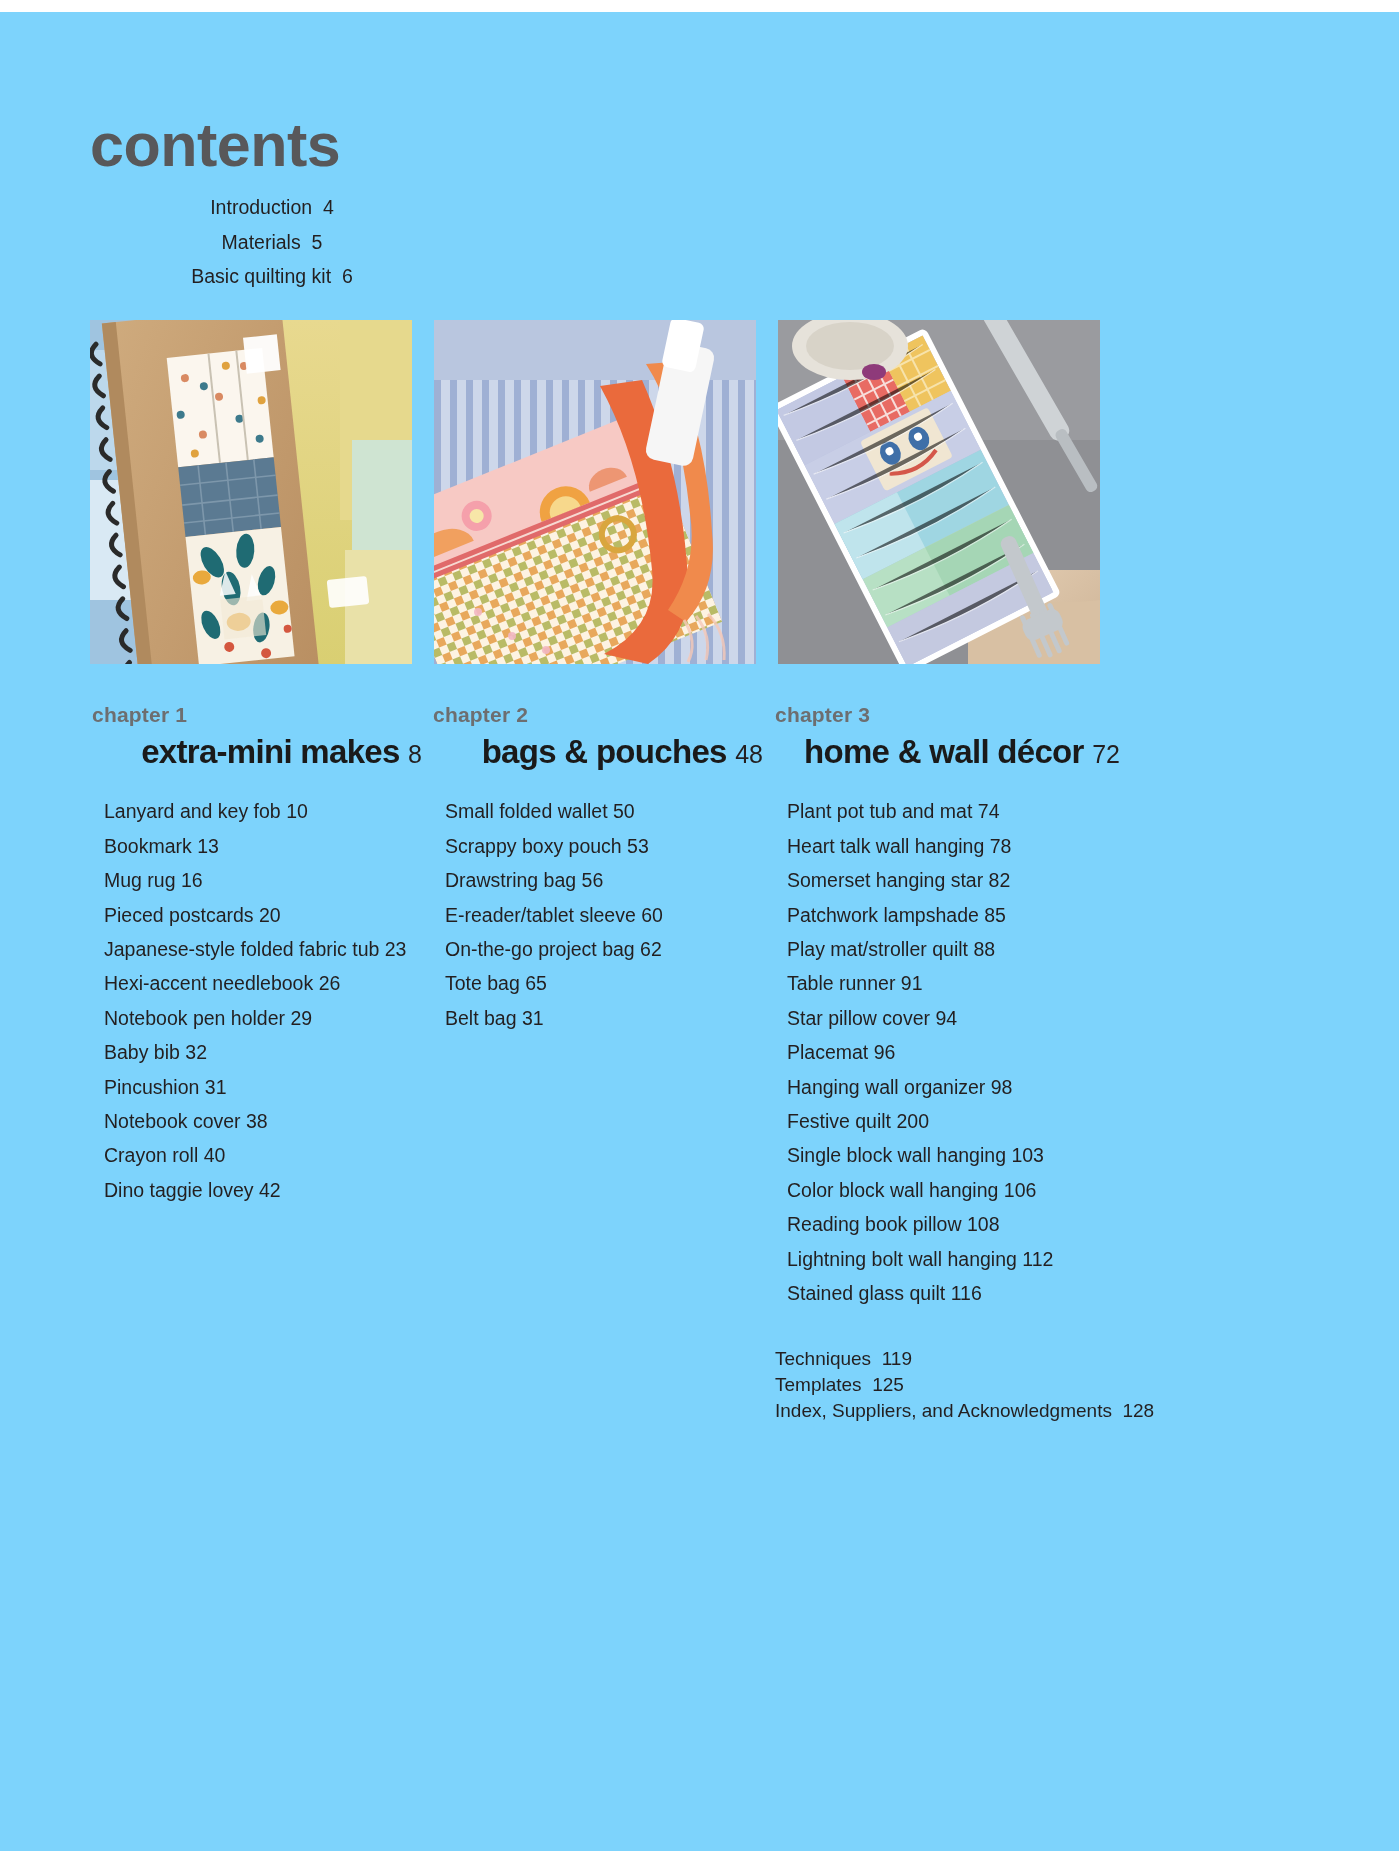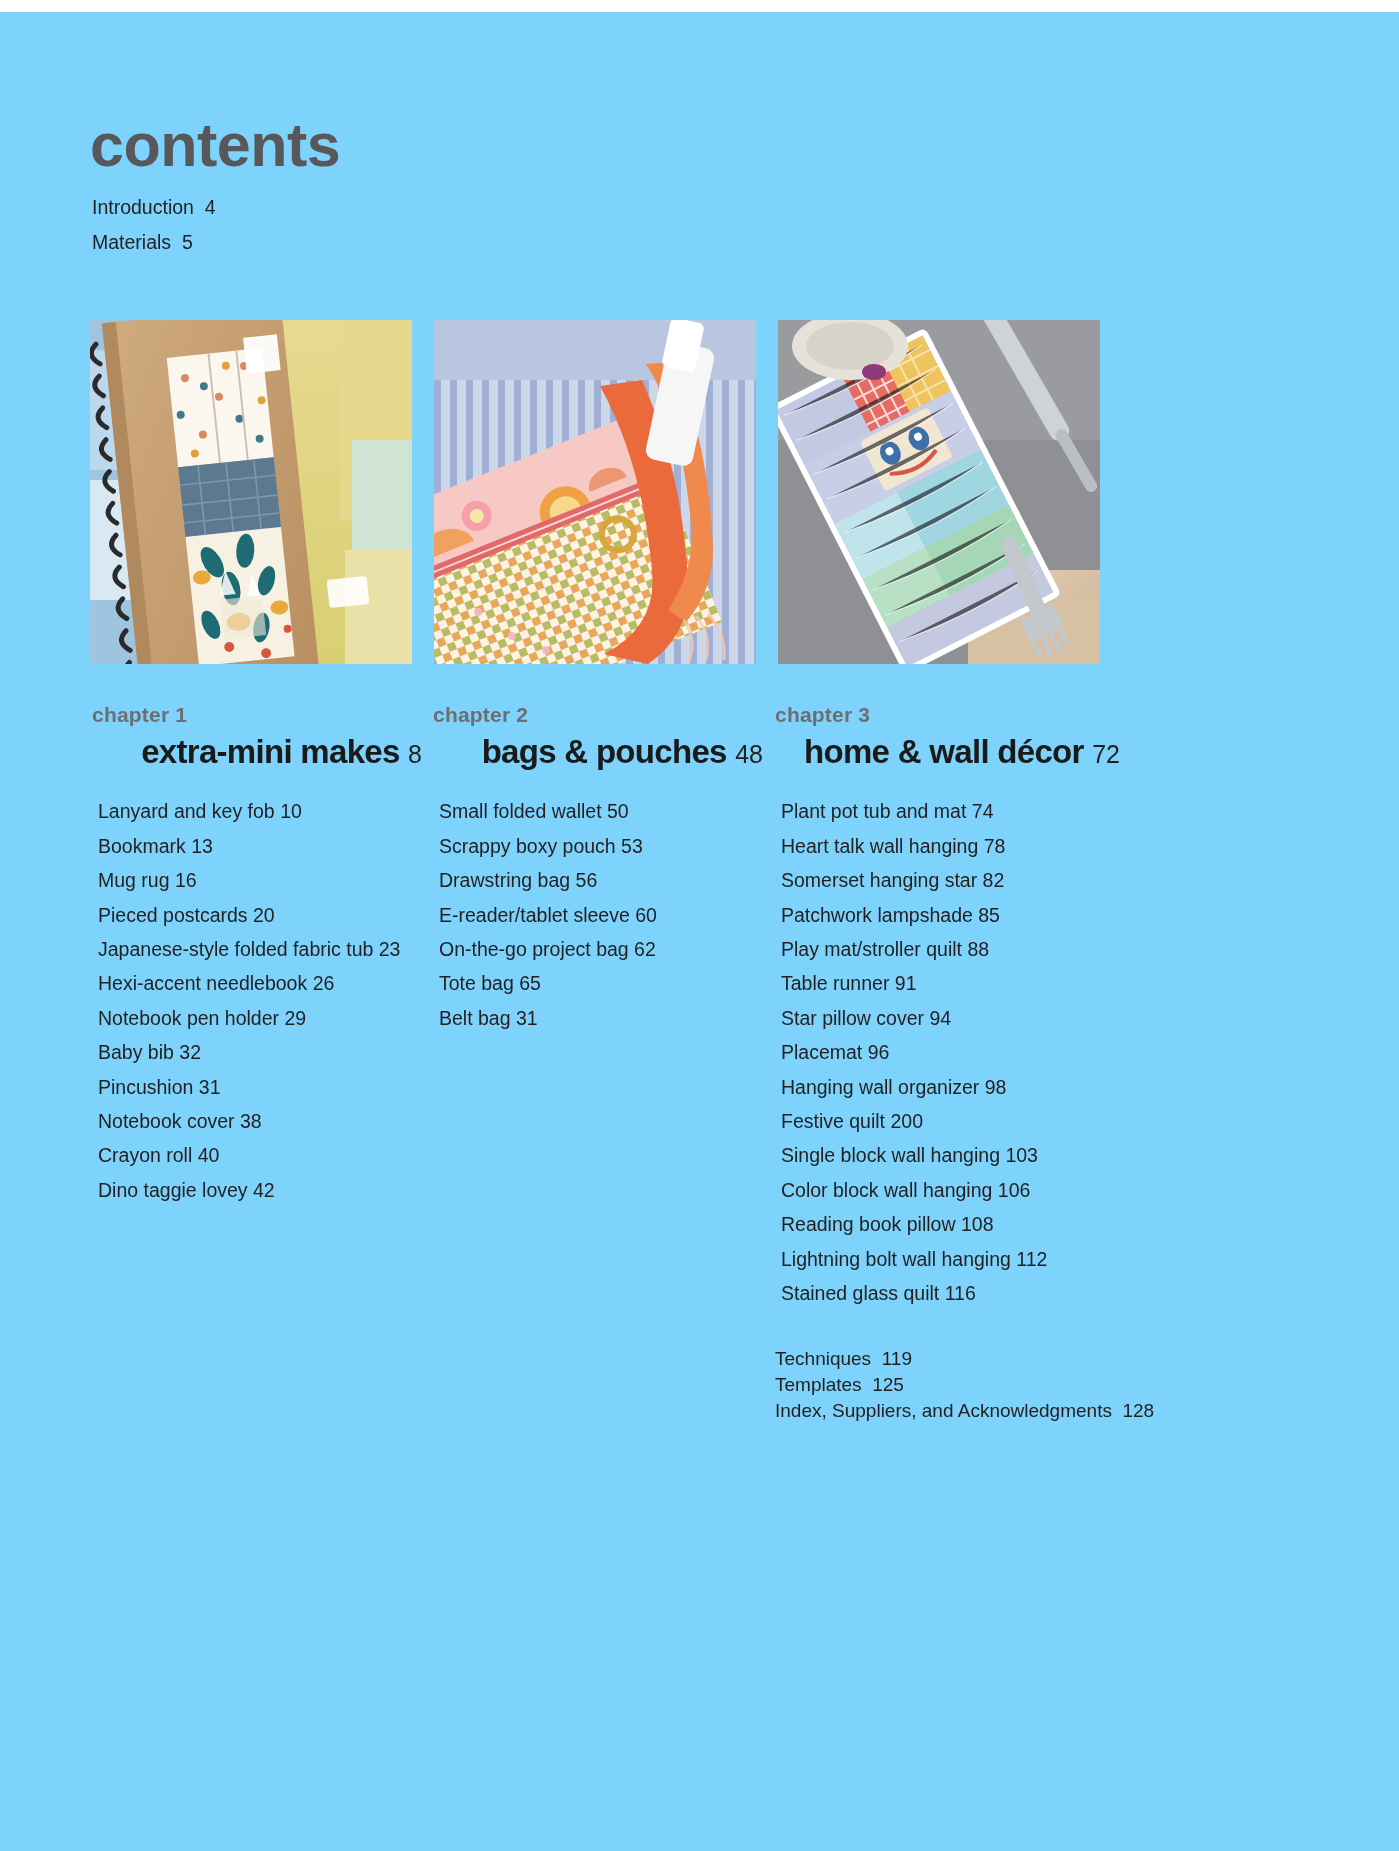--- a/index.html
+++ b/index.html
@@ -41,20 +41,21 @@
     position: absolute;
     left: 92px;
     top: 178px;
     width: 360px;
   }
   .frontmatter .fm-row {
     font-size: 19.5px;
     line-height: 34.5px;
     color: #231f20;
     white-space: pre;
+    text-align: center;
   }
 
   
   .photos {
     position: absolute;
     left: 90px;
     top: 308px;
     width: 1020px;
     height: 344px;
   }
@@ -98,21 +99,21 @@
     text-align: right;
   }
   .chapter-title .pg {
     font-weight: normal;
     font-size: 25px;
     letter-spacing: 0;
     color: #231f20;
   }
 
   .chapter-list {
-    margin: 6px;
+    margin: 12px;
     padding: 0;
     list-style: none;
   }
   .col.c1 .chapter-list { margin-top: 22px; }
   .col.c2 .chapter-list { margin-top: 22px; }
   .col.c3 .chapter-list { margin-top: 22px; }
 
   .chapter-list li {
     font-size: 19.5px;
     line-height: 34.4px;
@@ -133,20 +134,21 @@
 </head>
 <body>
 
 <div class="page">
 
   <h1 class="page-title">contents</h1>
 
   <div class="frontmatter">
     <div class="fm-row">Introduction  4</div>
     <div class="fm-row">Materials  5</div>
+    <div class="fm-row">Basic quilting kit  6</div>
   </div>
 
   <div class="photos">
 
     <div class="photo p1">
       <svg viewBox="0 0 322 344" preserveAspectRatio="none">
         <defs>
           <linearGradient id="g1bg" x1="0" y1="0" x2="0" y2="1">
             <stop offset="0" stop-color="#e8d98f"></stop>
               <stop offset="1" stop-color="#d9cf72"></stop>

